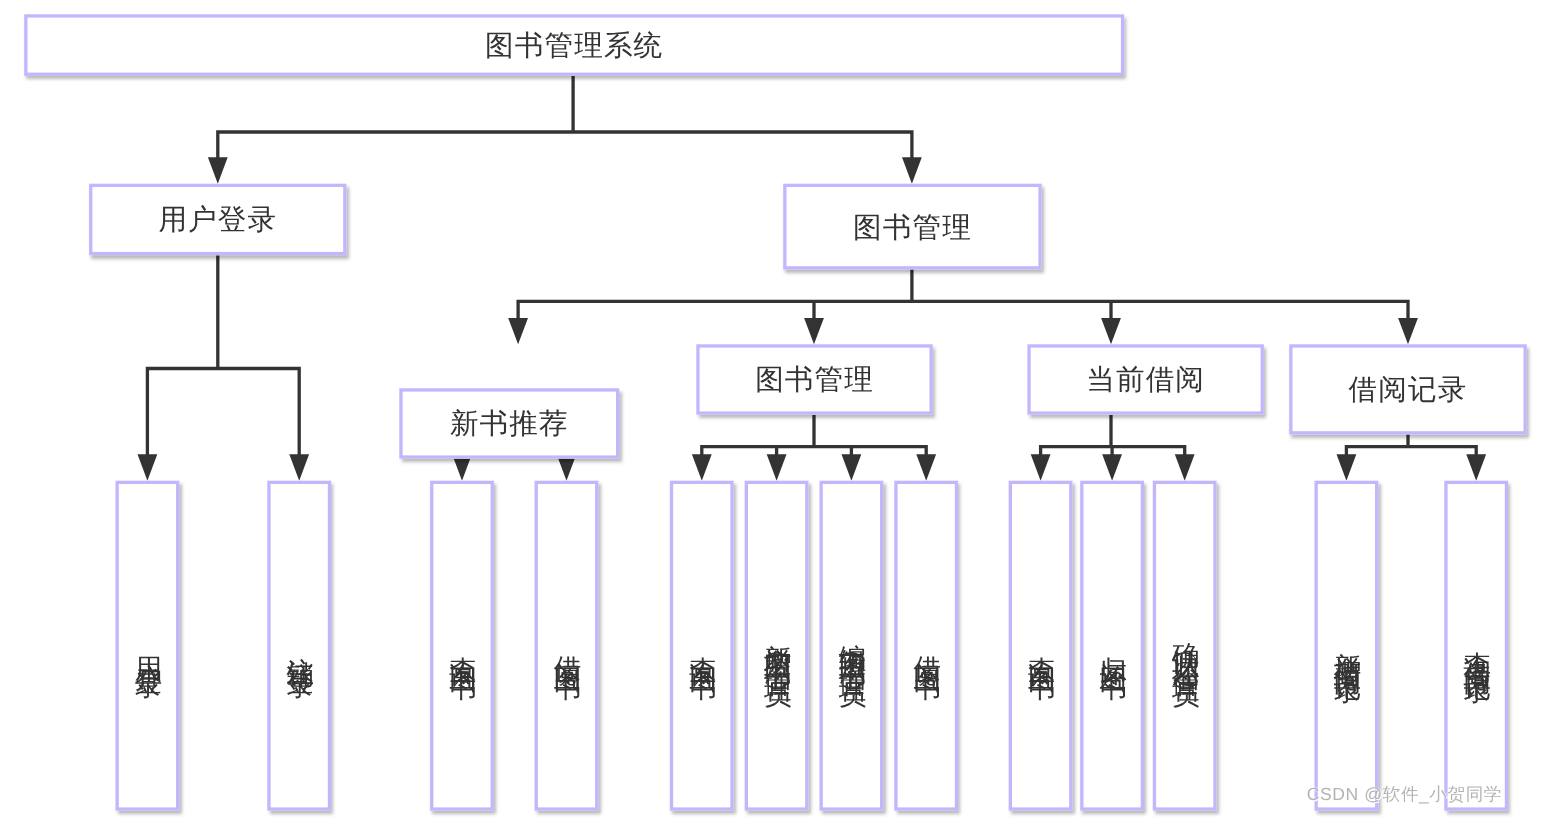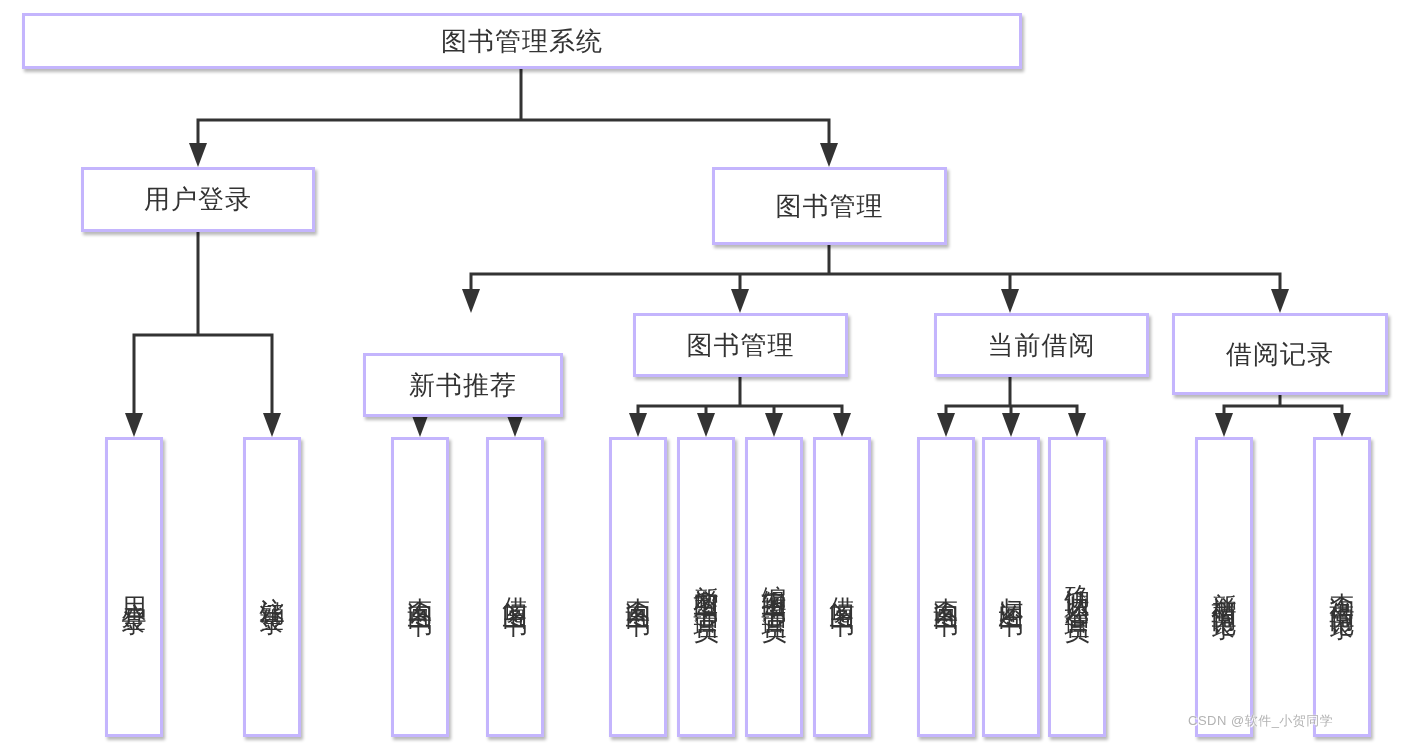--- a/index.html
+++ b/index.html
@@ -43,21 +43,21 @@
     text-orientation: mixed;
     font-size: 25px;
     letter-spacing: 5px;
     line-height: 1;
     white-space: nowrap;
   }
   .watermark {
     position: absolute;
     left: 1188px;
     top: 712px;
-    font-size: 13px;
+    font-size: 16px;
     letter-spacing: 0.5px;
     color: #b3b3b3;
     text-shadow: 0 0 2px #ffffff, 1px 1px 0 #ffffff;
     white-space: nowrap;
     z-index: 5;
   }
 </style>
 </head>
 <body>
 

